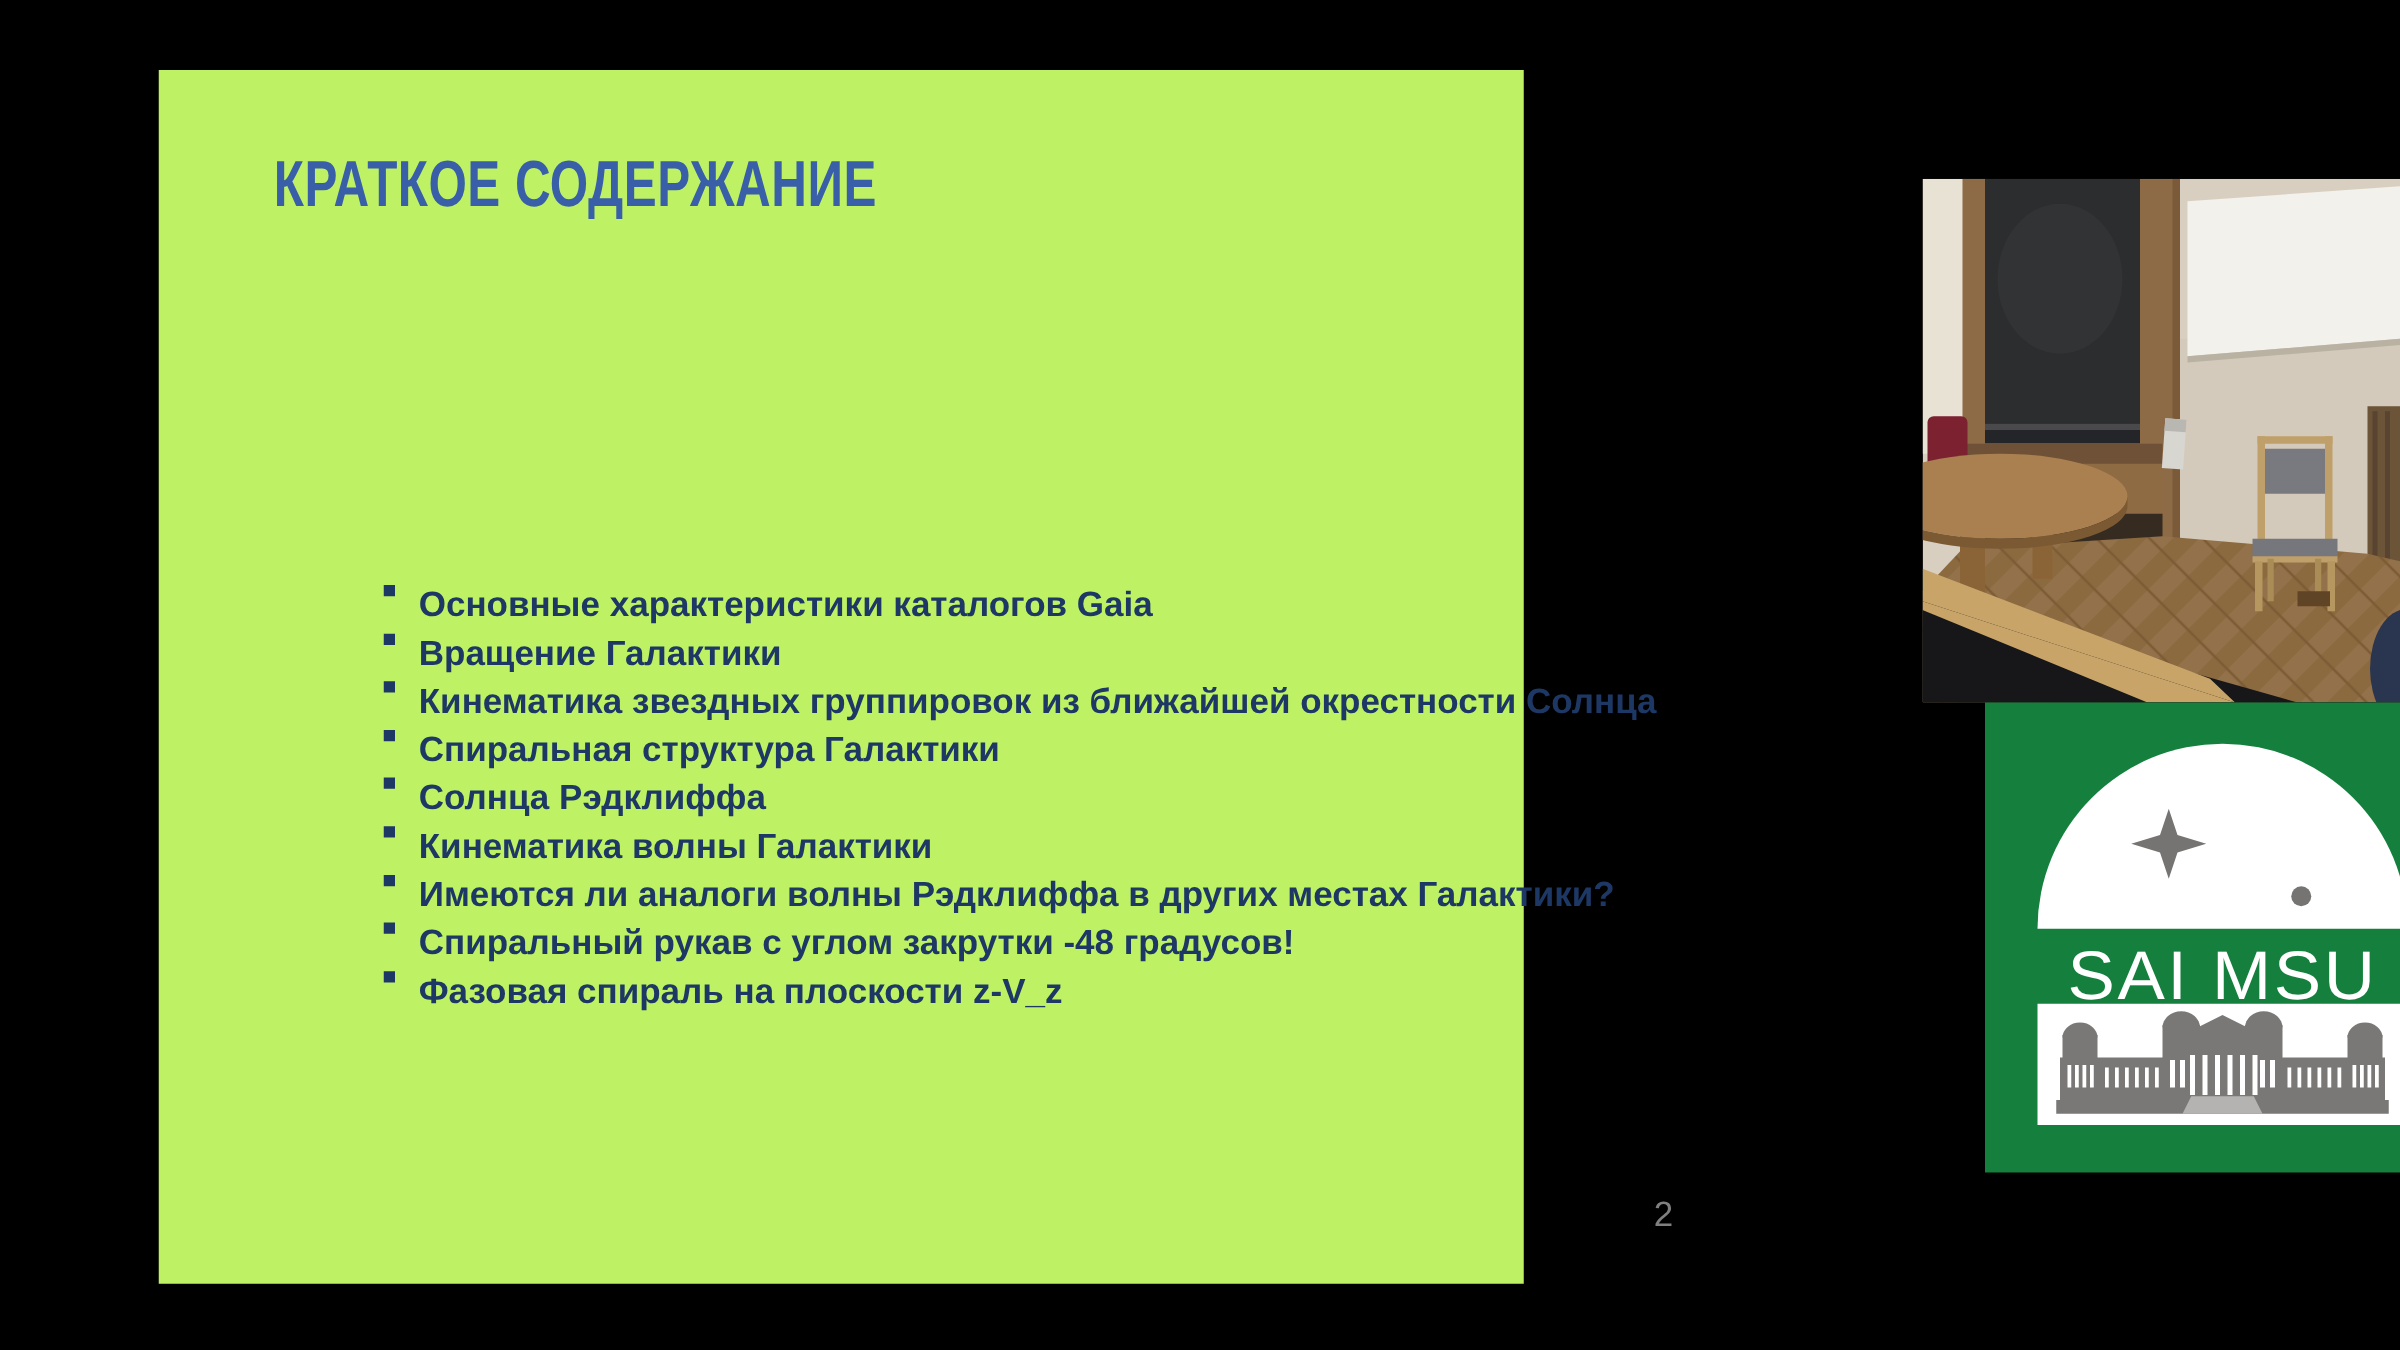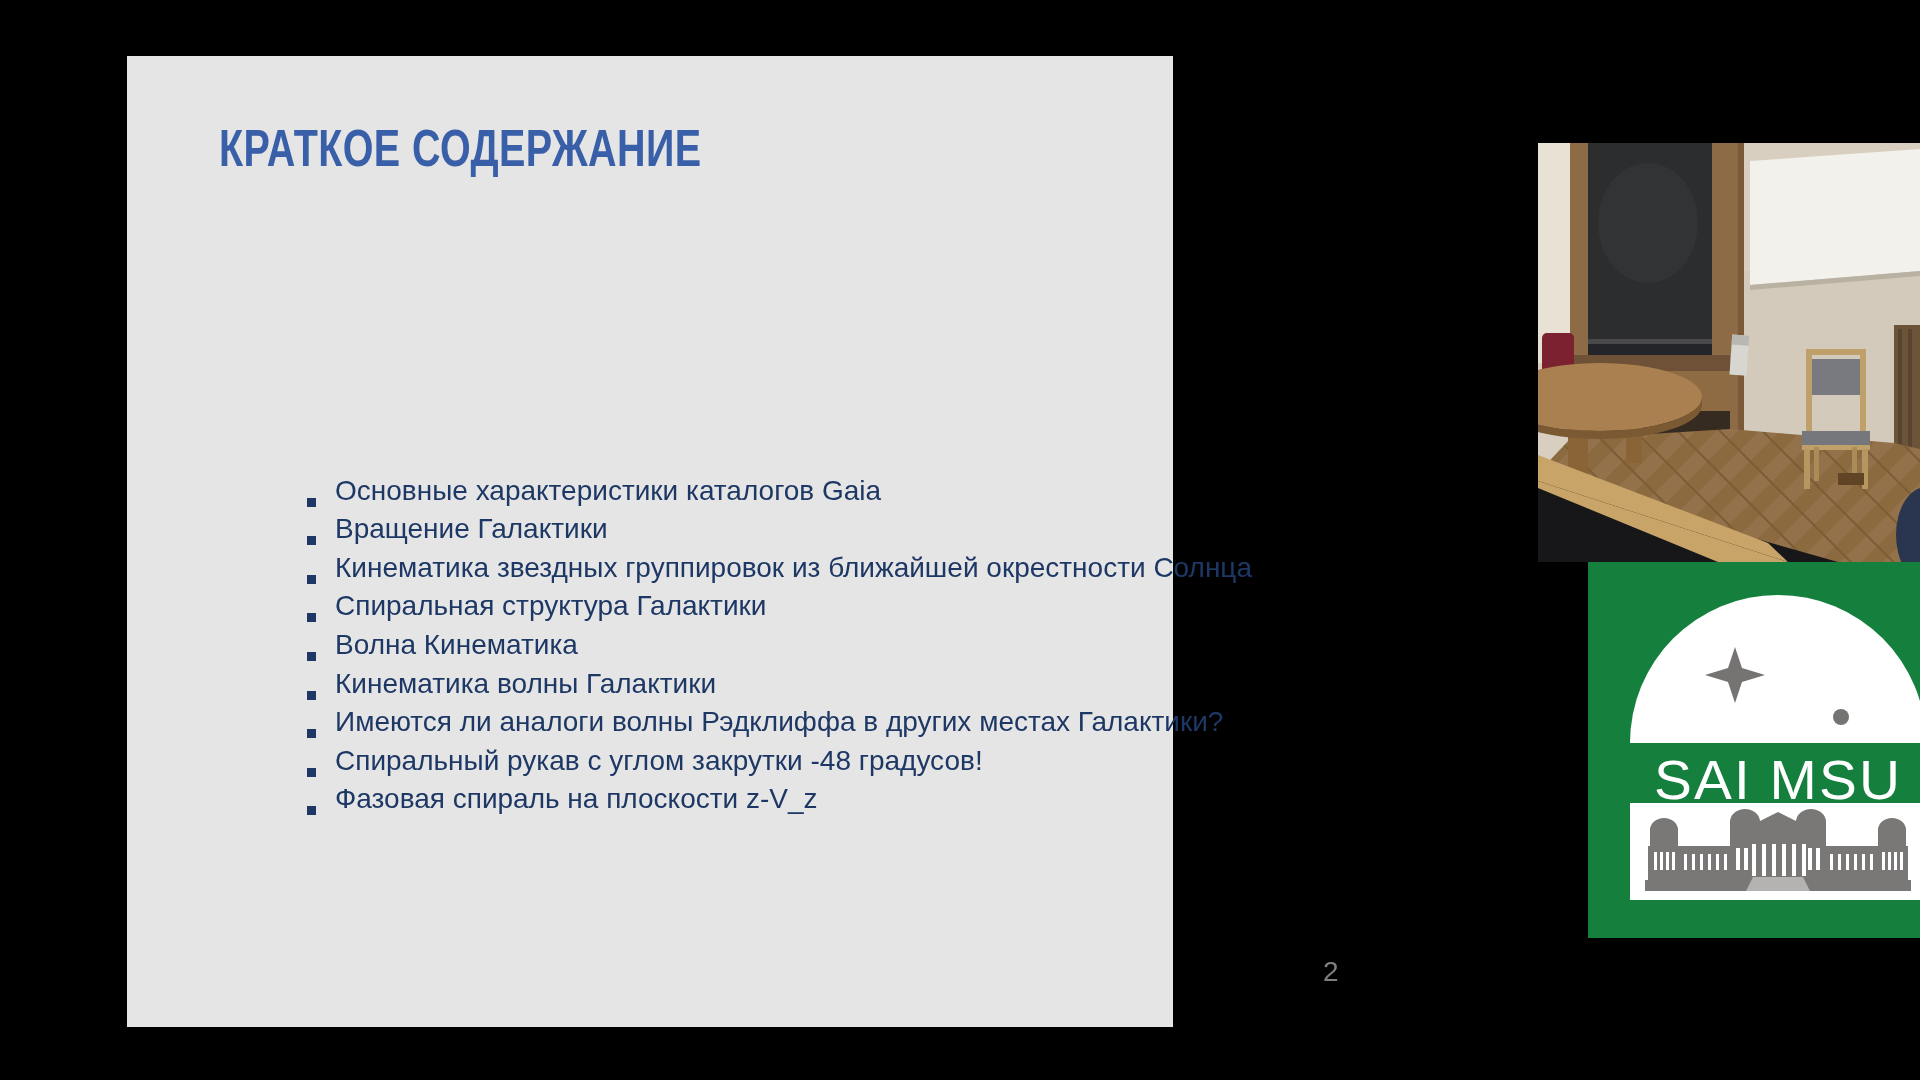--- a/index.html
+++ b/index.html
@@ -6,35 +6,36 @@
   .stage {
     position: relative; width: 1920px; height: 1080px;
     background: #000; overflow: hidden;
     font-family: "Liberation Sans", sans-serif;
   }
 
   
   .slide {
     position: absolute; left: 127px; top: 56px;
     width: 1046px; height: 971px;
-    background: #e5e5e5;
+    background: #bef264;
+    padding-left: 46px;
   }
   .slide-title {
     position: absolute; left: 92px; top: 62px;
     font-size: 52px; font-weight: 700; color: #3a5fa9;
     white-space: nowrap; letter-spacing: 0.5px;
     transform: scaleX(0.76); transform-origin: left top;
   }
   .bullets {
     position: absolute; left: 180px; top: 412px;
     margin: 0; padding: 0; list-style: none;
   }
   .bullets li {
-    height: 38.6px; display: flex; align-items: flex-end;
-    font-size: 28px; font-weight: 400; color: #1e3865;
+    height: 38.6px; display: flex; align-items: flex-start;
+    font-size: 28px; font-weight: 700; color: #1e3865;
     white-space: nowrap;
   }
   .bullets .marker {
     width: 9px; height: 9px; background: #1e3865;
     margin-right: 19px; flex: none;
   }
   .page-number {
     position: absolute; left: 1196px; top: 900px;
     font-size: 28px; color: #7f7f7f;
   }
@@ -76,21 +77,21 @@
       <li>
           <span class="marker"></span>
           <span>Кинематика звездных группировок из ближайшей окрестности Солнца</span>
         </li>
       <li>
           <span class="marker"></span>
           <span>Спиральная структура Галактики</span>
         </li>
       <li>
           <span class="marker"></span>
-          <span>Волна Кинематика</span>
+          <span>Солнца Рэдклиффа</span>
         </li>
       <li>
           <span class="marker"></span>
           <span>Кинематика волны Галактики</span>
         </li>
       <li>
           <span class="marker"></span>
           <span>Имеются ли аналоги волны Рэдклиффа в других местах Галактики?</span>
         </li>
       <li>

